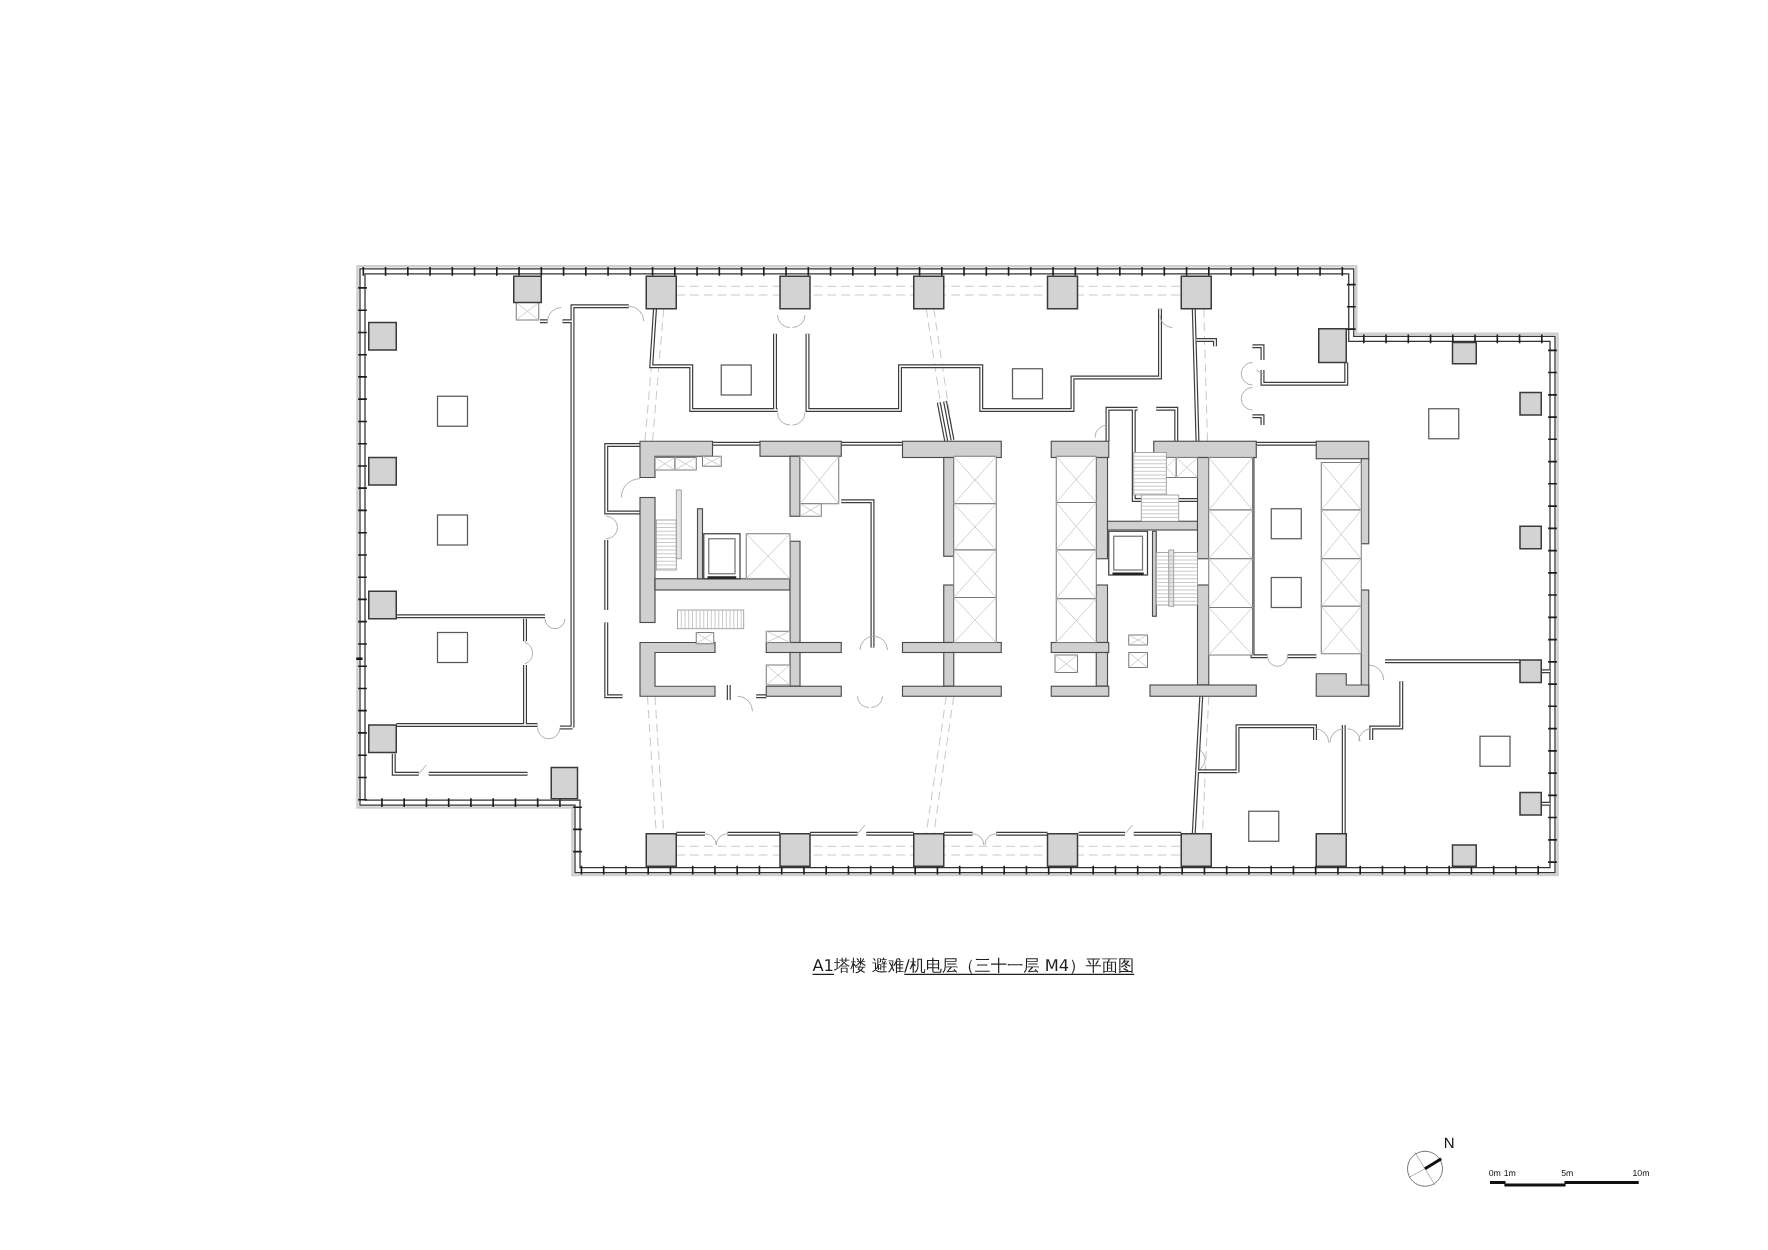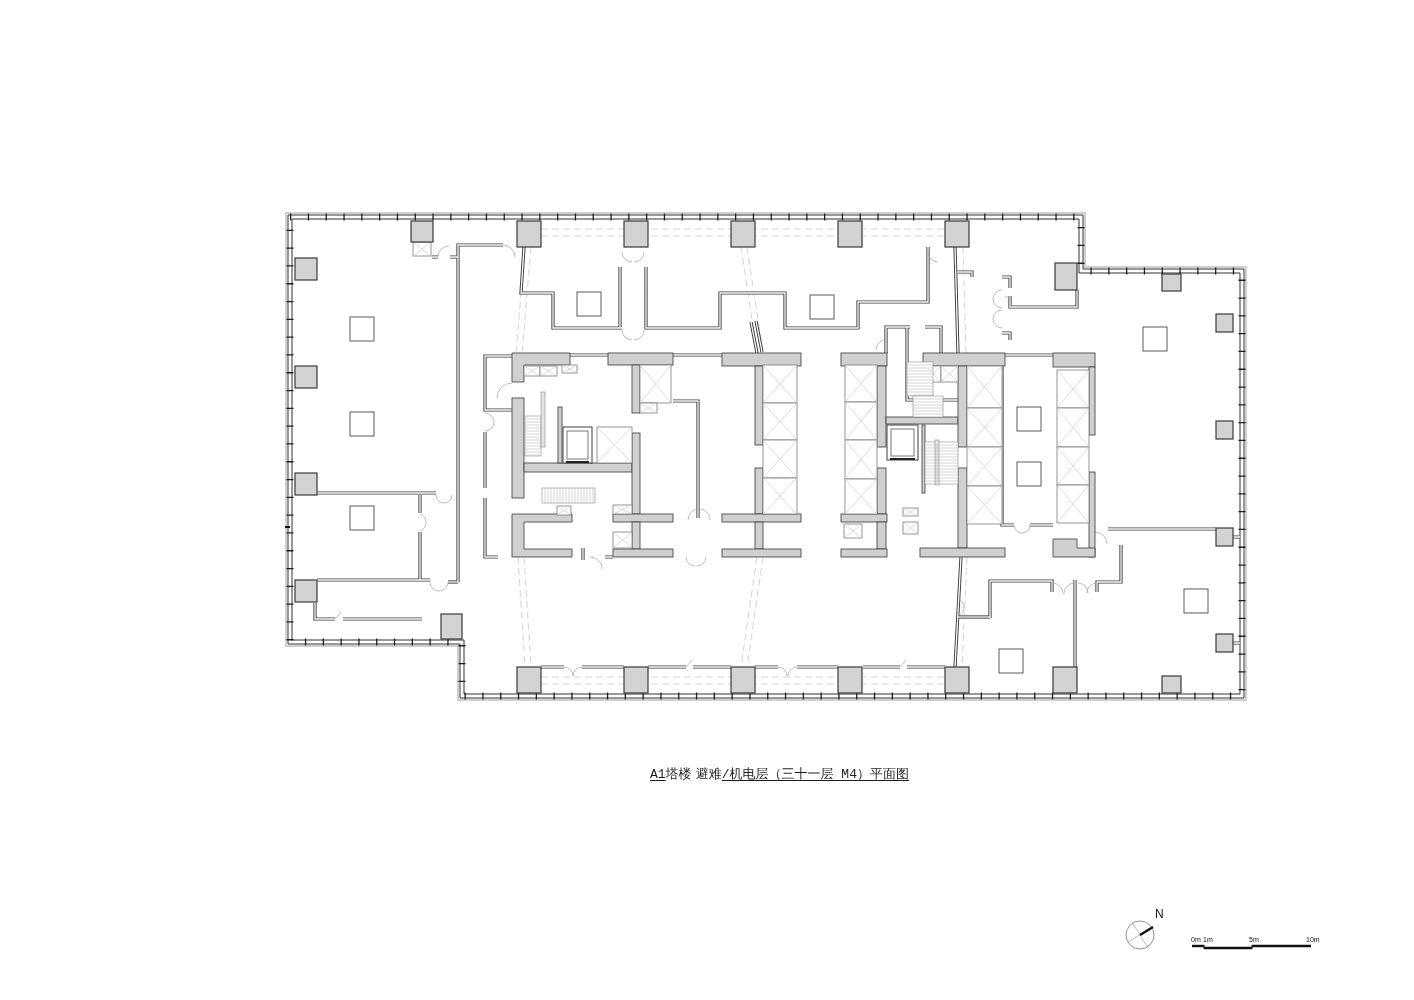--- a/index.html
+++ b/index.html
@@ -11,21 +11,21 @@
   .core rect, .core polygon { fill:#d0d0d0; stroke:#4a4a4a; stroke-width:0.9; }
   .dash path { fill:none; stroke:#c9c9c9; stroke-width:0.8; stroke-dasharray:7 4; }
   .door path { fill:none; stroke:#a3a3a3; stroke-width:0.7; }
   .xc rect { fill:#ffffff; stroke:#7a7a7a; stroke-width:0.8; }
   .xline { stroke:#c2c2c2; stroke-width:0.6; }
   .stair rect { fill:#ffffff; stroke:#8a8a8a; stroke-width:0.6; }
   .tline { stroke:#a8a8a8; stroke-width:0.5; }
   .car rect { fill:#ffffff; stroke:#3f3f3f; stroke-width:1; }
 
   .title { position:absolute; left:650px; top:766px; font-size:13px; line-height:16px; color:#1e1e1e; white-space:nowrap; font-family:"DejaVu Sans", sans-serif; }
-  .title .u { text-decoration:underline; text-underline-offset:2px;font-family:Liberation Mono, monospace; }
+  .title .u { text-decoration:underline; text-underline-offset:2px; }
   .scale-label { position:absolute; top:936px; font-size:7px; line-height:8px; color:#111; font-family:"Liberation Sans", sans-serif; }
   .north-label { position:absolute; left:1155px; top:907px; font-size:12px; line-height:14px; color:#111; font-family:"Liberation Sans", sans-serif; }
 </style>
 </head>
 <body>
 
 <svg id="plan" width="1414" height="1000" viewBox="0 0 1414 1000" xmlns="http://www.w3.org/2000/svg">
   <defs>
     <g id="parts">
       <path d="M458,582 L458,245 L503,245"></path>

